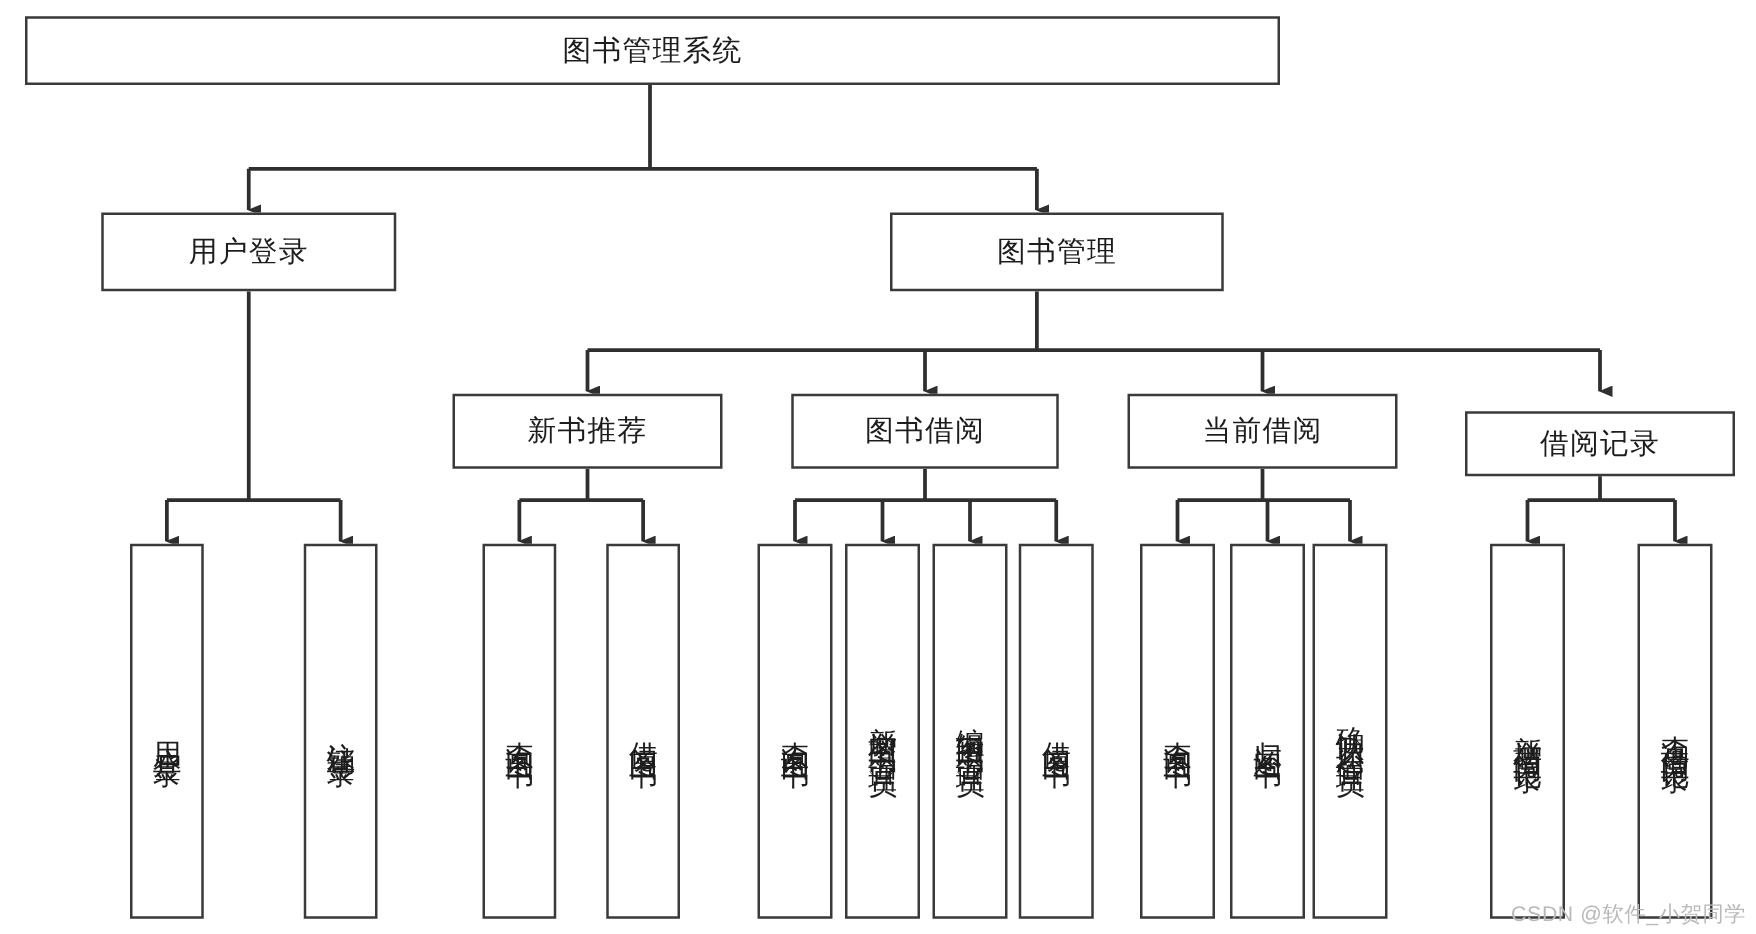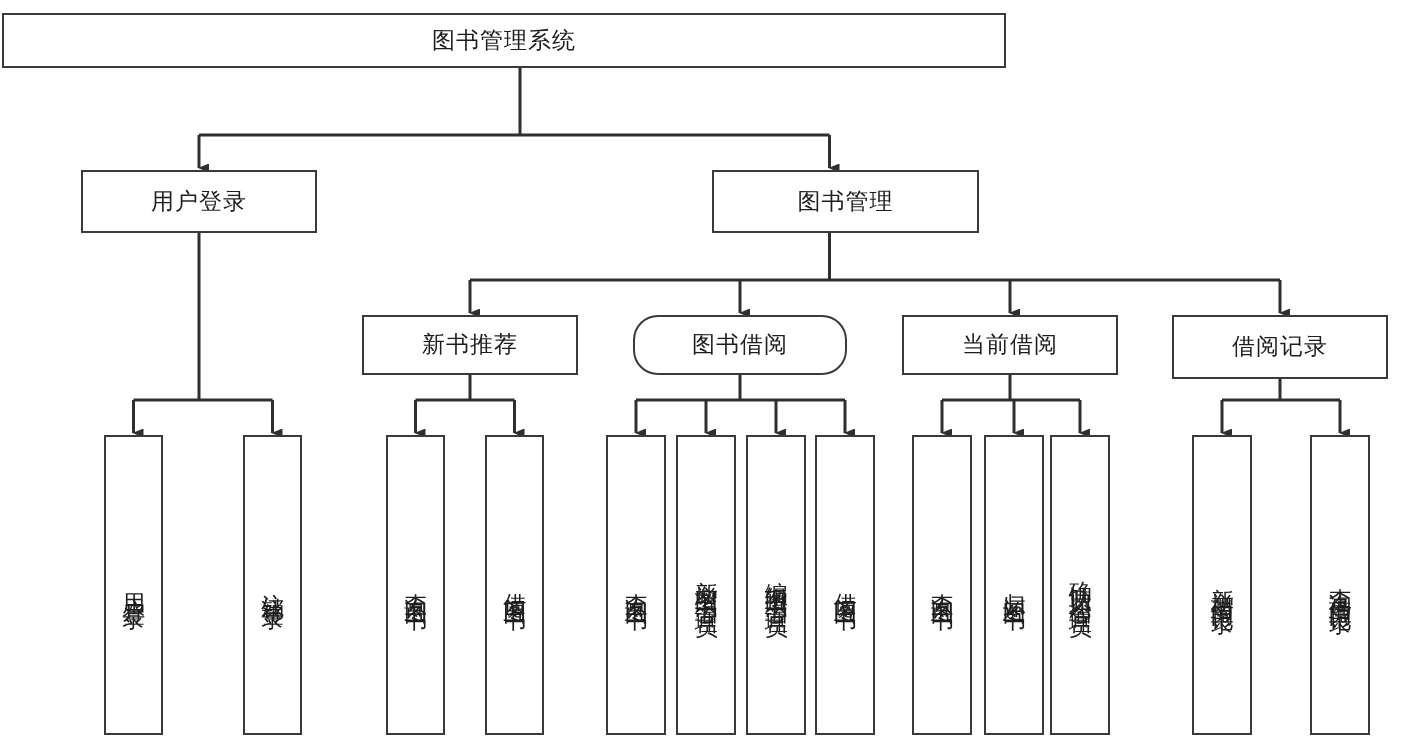--- a/index.html
+++ b/index.html
@@ -98,39 +98,39 @@
         <path d="M942,400 L942,433" marker-end="url(#arrowhead)"></path>
         <path d="M1014,400 L1014,433" marker-end="url(#arrowhead)"></path>
         <path d="M1080,400 L1080,433" marker-end="url(#arrowhead)"></path>
         <path d="M1280,375 L1280,400 M1222,400 L1340,400"></path>
         <path d="M1222,400 L1222,433" marker-end="url(#arrowhead)"></path>
         <path d="M1340,400 L1340,433" marker-end="url(#arrowhead)"></path>
       </g>
   </svg>
 
   <div id="nodes-layer">
-      <div class="node horiz" style="left: 2px; top: 13px; width: 1004px; height: 55px;">
+      <div class="node horiz" style="left: 20px; top: 13px; width: 1004px; height: 55px;">
         <span class="hlabel">图书管理系统</span>
       </div>
       <div class="node horiz" style="left: 81px; top: 170px; width: 236px; height: 63px;">
         <span class="hlabel">用户登录</span>
       </div>
       <div class="node horiz" style="left: 712px; top: 170px; width: 267px; height: 63px;">
         <span class="hlabel">图书管理</span>
       </div>
       <div class="node horiz" style="left: 362px; top: 315px; width: 216px; height: 60px; text-align: center;">
         <span class="hlabel">新书推荐</span>
       </div>
-      <div class="node horiz" style="left: 633px; top: 315px; width: 214px; height: 60px; border-radius: 25px;">
+      <div class="node horiz" style="left: 633px; top: 315px; width: 214px; height: 60px;">
         <span class="hlabel">图书借阅</span>
       </div>
       <div class="node horiz" style="left: 902px; top: 315px; width: 216px; height: 60px; text-align: center;">
         <span class="hlabel">当前借阅</span>
       </div>
-      <div class="node horiz" style="left: 1172px; top: 315px; width: 216px; height: 64px;">
+      <div class="node horiz" style="left: 1172px; top: 329px; width: 216px; height: 52px;">
         <span class="hlabel">借阅记录</span>
       </div>
       <div class="node vert" style="left: 104px; top: 435px; width: 59px; height: 300px;">
         <span class="vlabel">用户登录</span>
       </div>
       <div class="node vert" style="left: 243px; top: 435px; width: 59px; height: 300px;">
         <span class="vlabel">注销登录</span>
       </div>
       <div class="node vert" style="left: 386px; top: 435px; width: 59px; height: 300px;">
         <span class="vlabel">查询图书</span>
@@ -160,13 +160,14 @@
         <span class="vlabel">确认归还（管理员）</span>
       </div>
       <div class="node vert" style="left: 1192px; top: 435px; width: 60px; height: 300px;">
         <span class="vlabel">新增借阅记录</span>
       </div>
       <div class="node vert" style="left: 1310px; top: 435px; width: 60px; height: 300px;">
         <span class="vlabel">查询借阅记录</span>
       </div>
     </div>
 
+  <div id="watermark">CSDN @软件_小贺同学</div>
 </div>
 
 </body></html>

